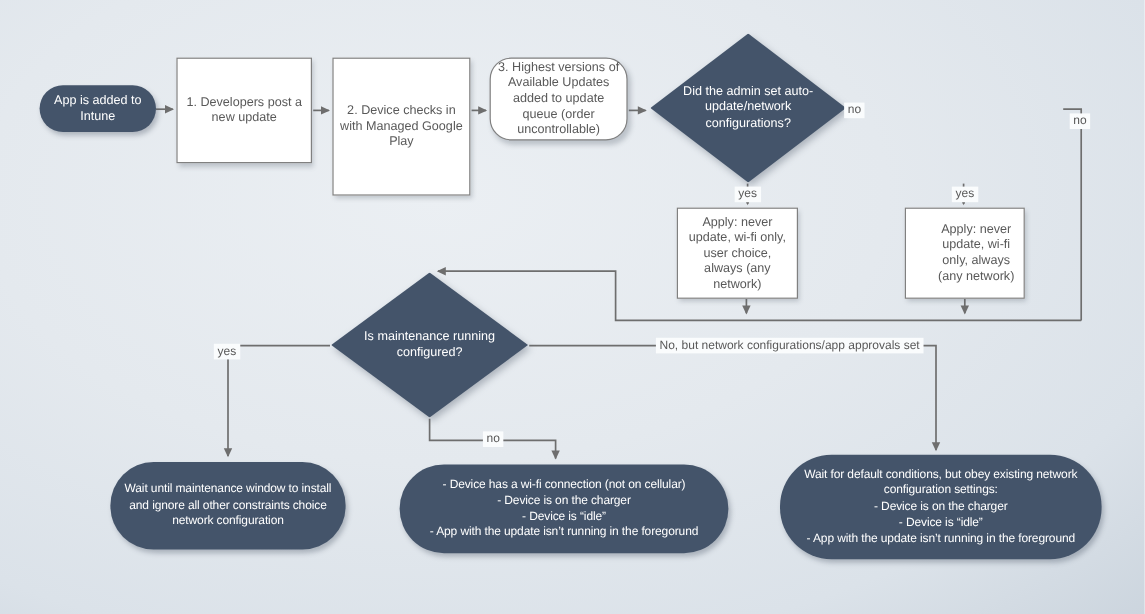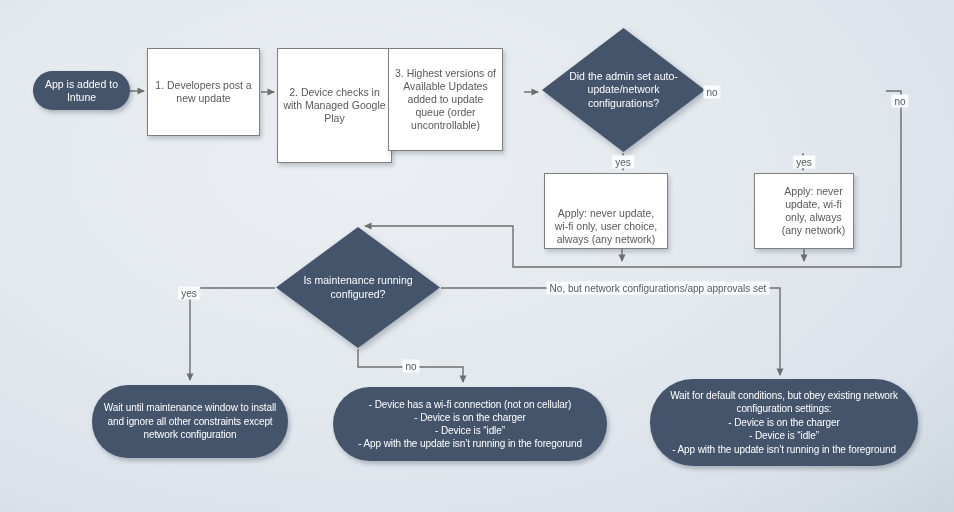--- a/index.html
+++ b/index.html
@@ -77,45 +77,45 @@
   <div class="node pill" style="left:33px;top:71px;width:97px;height:39px;padding:0 6px;">
     <span>App is added to Intune</span>
   </div>
 
   <div class="node process" style="left:147px;top:48px;width:113px;height:88px;">
     <span>1. Developers post a new update</span>
   </div>
   <div class="node process" style="left:277px;top:48px;width:115px;height:115px;">
     <span>2. Device checks in with Managed Google Play</span>
   </div>
-  <div class="node process" style="left:388px;top:48px;width:115px;height:103px;">
+  <div class="node process" style="left:408px;top:48px;width:115px;height:69px;border-radius:18px;">
     <span>3. Highest versions of Available Updates added to update queue (order uncontrollable)</span>
   </div>
 
   <div class="diamond-wrap" style="left:542px;top:28px;width:163px;height:124px;">
     <div class="diamond">
       <div class="inner">Did the admin set auto-update/network configurations?</div>
     </div>
   </div>
 
-  <div class="node process" style="left:544px;top:173px;width:124px;height:76px;align-items:flex-end;">
+  <div class="node process" style="left:564px;top:173px;width:101px;height:76px;">
     <span>Apply: never update, wi-fi only, user choice, always (any network)</span>
   </div>
   <div class="node process" style="left:754px;top:173px;width:100px;height:76px;padding-left:24px;">
     <span>Apply: never update, wi-fi only, always (any network)</span>
   </div>
 
   <div class="diamond-wrap" style="left:276px;top:227px;width:164px;height:121px;">
     <div class="diamond">
       <div class="inner">Is maintenance running configured?</div>
     </div>
   </div>
 
   <div class="node terminal" style="left:92px;top:385px;width:196px;height:73px;border-radius:36px;">
-    <span>Wait until maintenance window to install and ignore all other constraints except network configuration</span>
+    <span>Wait until maintenance window to install and ignore all other constraints choice network configuration</span>
   </div>
 
   <div class="node terminal" style="left:333px;top:387px;width:274px;height:74px;border-radius:37px;line-height:13px;">
     <div class="ln">- Device has a wi-fi connection (not on cellular)</div>
     <div class="ln">- Device is on the charger</div>
     <div class="ln">- Device is “idle”</div>
     <div class="ln">- App with the update isn’t running in the foregorund</div>
   </div>
 
   <div class="node terminal" style="left:650px;top:379px;width:268px;height:87px;border-radius:43px;">

